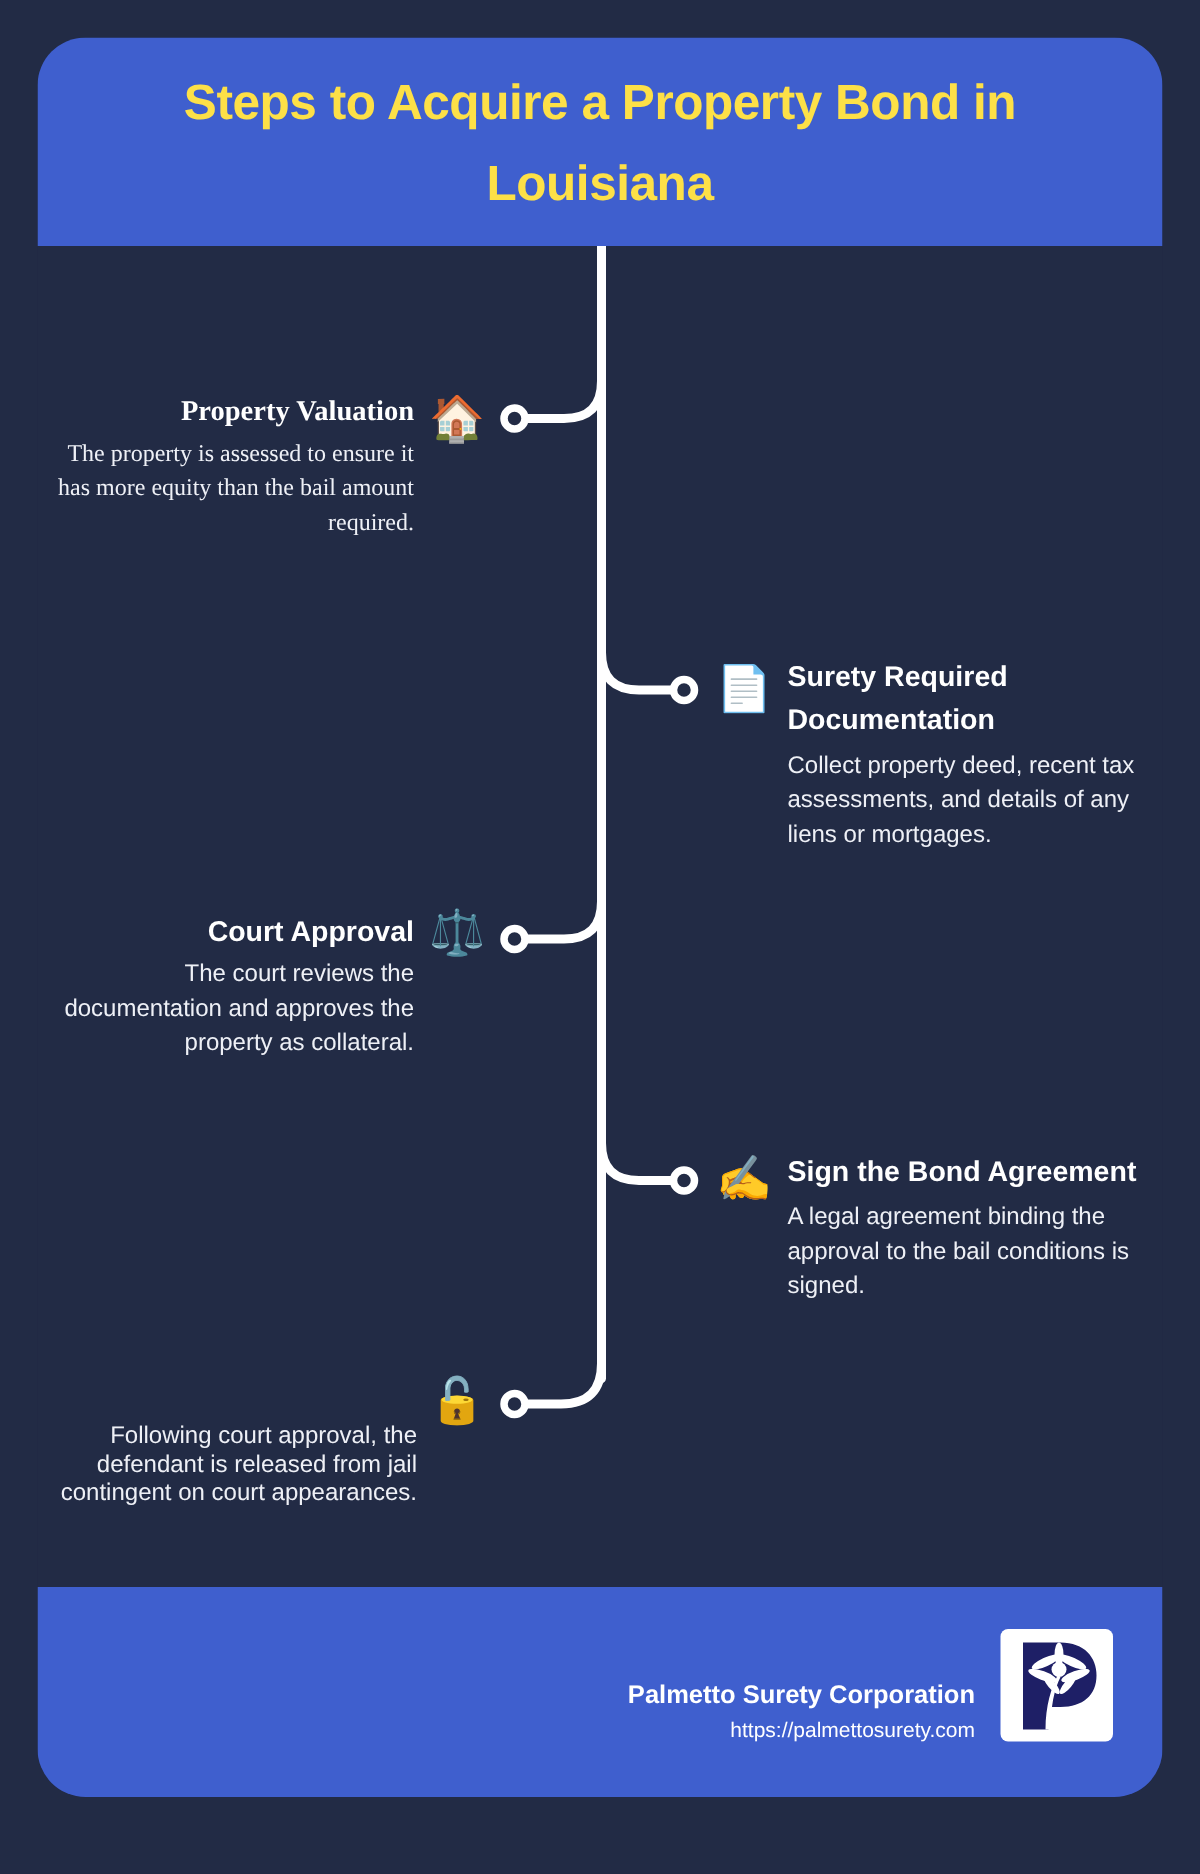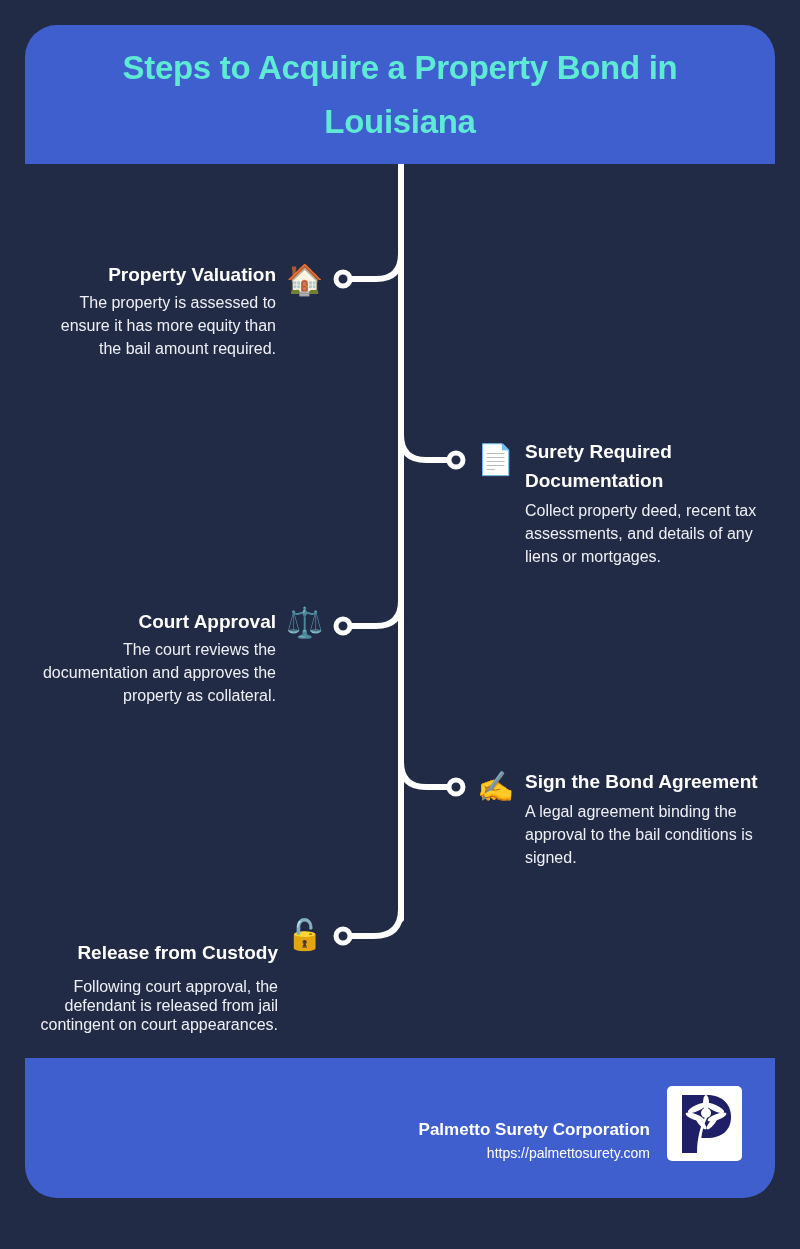--- a/index.html
+++ b/index.html
@@ -1,19 +1,19 @@
 <!DOCTYPE html>
 <html><head>
 <meta charset="utf-8">
 <style>
   * { box-sizing: border-box; margin: 0; padding: 0; }
   html, body { width: 800px; height: 1249px; background: #222b45; font-family: "Liberation Sans", sans-serif; overflow: hidden; }
   .card { position: absolute; left: 25px; top: 25px; width: 750px; height: 1173px; border-radius: 32px; overflow: hidden; background: #222b45; }
   .header { position: absolute; left: 0; top: 0; width: 750px; height: 139px; background: #3f5fce; display: flex; align-items: center; justify-content: center; text-align: center; }
-  .title { color: #5eead4; font-weight: bold; font-size: 33px; line-height: 54px; width: 640px; letter-spacing: -0.3px; }
+  .title { color: #fde047; font-weight: bold; font-size: 33px; line-height: 54px; width: 640px; letter-spacing: -0.3px; }
   .body { position: absolute; left: 0; top: 139px; width: 750px; height: 894px; background: #222b45; }
   .timeline-svg { position: absolute; left: 0; top: 0; width: 750px; height: 894px; }
   .step { position: absolute; color: #ffffff; }
   .step.left { text-align: right; }
   .step.right { text-align: left; }
   .step-title { font-weight: bold; font-size: 19px; line-height: 29px; }
   .step-desc { font-size: 16px; line-height: 23px; color: #eef0f6; margin-top: 4px; }
   .step-desc.tight { line-height: 19px; margin-top: 10px; }
   .icon { position: absolute; font-size: 30px; line-height: 36px; width: 38px; text-align: center; }
   .footer { position: absolute; left: 0; top: 1033px; width: 750px; height: 140px; background: #3f5fce; }
@@ -49,21 +49,21 @@
       </g>
       <g fill="#222b45" stroke="#ffffff" stroke-width="5">
         <circle cx="318" cy="115" r="7"></circle>
         <circle cx="431" cy="296" r="7"></circle>
         <circle cx="318" cy="462" r="7"></circle>
         <circle cx="431" cy="623" r="7"></circle>
         <circle cx="318" cy="772" r="7"></circle>
       </g>
     </svg>
 
-    <div class="step left" style="left:10px; top:96px; width:241px;">
+    <div class="step left" style="left:10px; top:96px; width:241px;font-family:Liberation Serif, serif;">
       <div class="step-title">Property Valuation</div>
       <div class="step-desc" style="margin-top:2px;">The property is assessed to ensure it has more equity than the bail amount required.</div>
     </div>
     <span class="icon" style="left:261px; top:98px;">🏠</span>
 
     <div class="step right" style="left:500px; top:273px; width:245px;">
       <div class="step-title">Surety Required Documentation</div>
       <div class="step-desc">Collect property deed, recent tax assessments, and details of any liens or mortgages.</div>
     </div>
     <span class="icon" style="left:452px; top:278px;">📄</span>
@@ -74,21 +74,20 @@
     </div>
     <span class="icon" style="left:261px; top:441px;">⚖️</span>
 
     <div class="step right" style="left:500px; top:603px; width:245px;">
       <div class="step-title">Sign the Bond Agreement</div>
       <div class="step-desc">A legal agreement binding the approval to the bail conditions is signed.</div>
     </div>
     <span class="icon" style="left:452px; top:605px;">✍️</span>
 
     <div class="step left" style="left:10px; top:774px; width:243px;">
-      <div class="step-title" style="margin-top:0;">Release from Custody</div>
       <div class="step-desc tight">Following court approval, the defendant is released from jail contingent on court appearances.</div>
     </div>
     <span class="icon" style="left:261px; top:753px;">🔓</span>
   </div>
 
   <div class="footer">
     <div class="company">
       <div class="company-name">Palmetto Surety Corporation</div>
       <div class="company-url">https://palmettosurety.com</div>
     </div>

